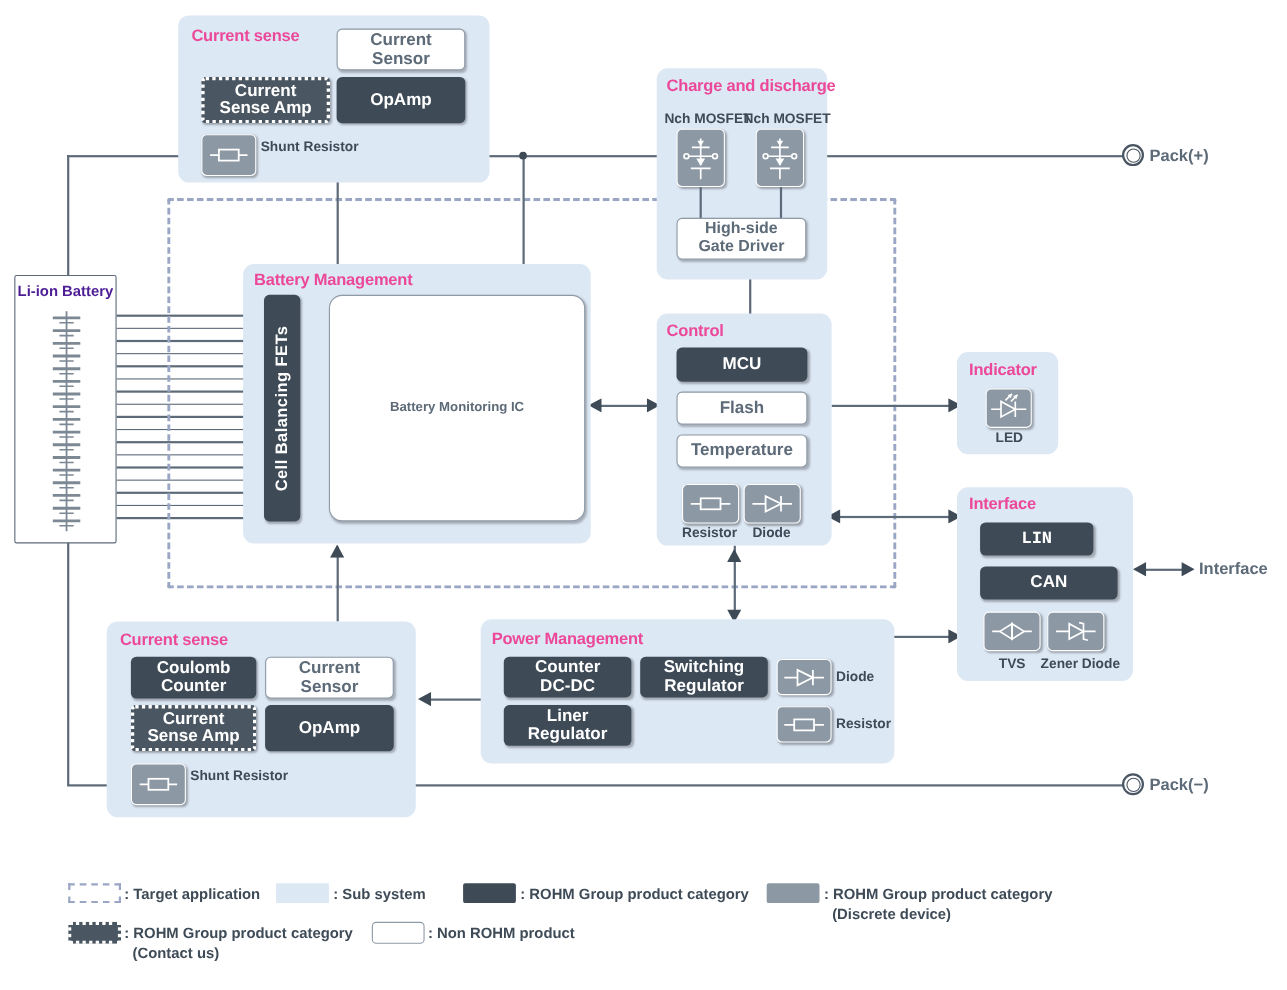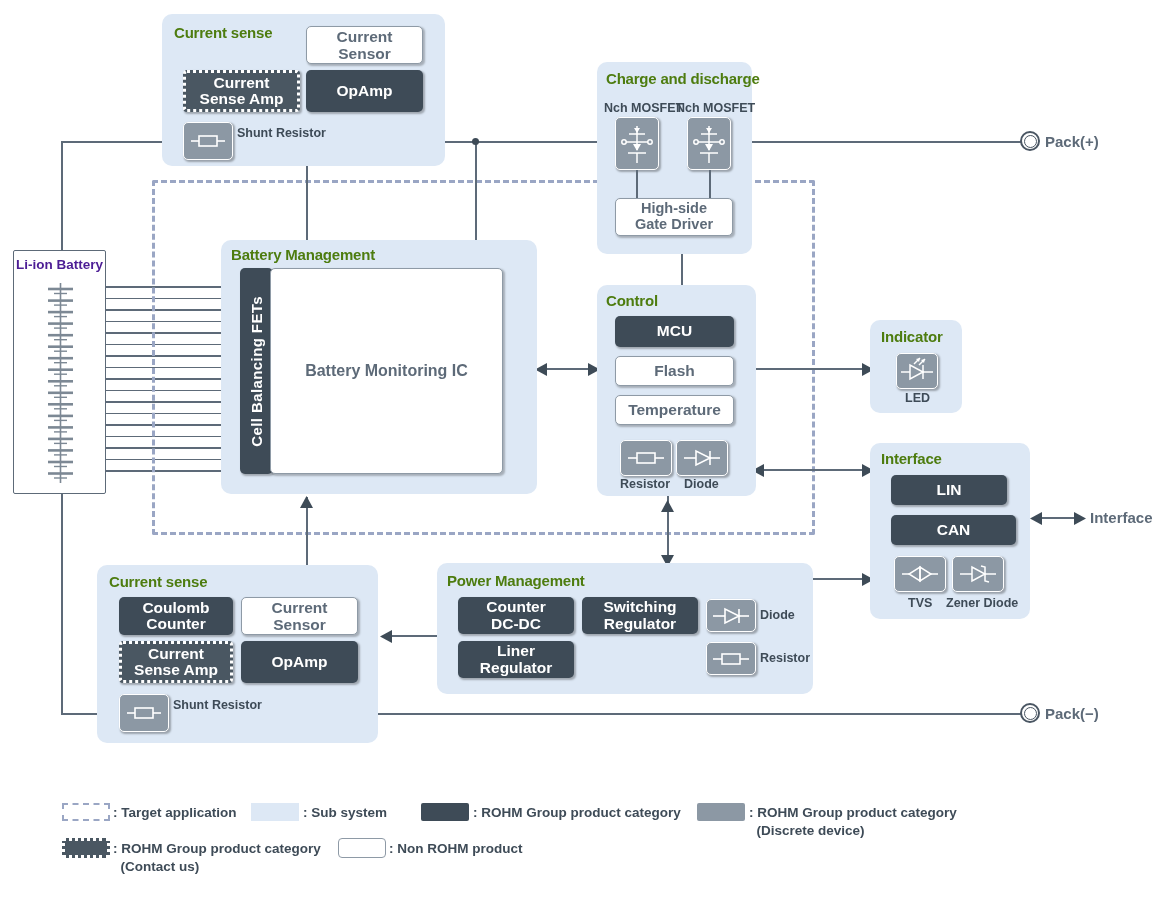--- a/index.html
+++ b/index.html
@@ -16,21 +16,21 @@
   }
   .abs { position: absolute; }
 
   
   .subsys {
     background: #dde8f5;
     border-radius: 10px;
   }
   .subsys-title {
     position: absolute;
-    color: #4d7c0f;
+    color: #ec4899;
     font-weight: bold;
     font-size: 15px;
     letter-spacing: -0.2px;
     white-space: nowrap;
   }
 
   
   .rohm {
     background: #3e4b57;
     border-radius: 5px;
@@ -379,21 +379,21 @@
   <div class="abs wire wire-v" style="left:636px; top:170px; height:30px;"></div>
   <div class="abs wire wire-v" style="left:709px; top:170px; height:30px;"></div>
   <div class="abs nonrohm" style="left:615px; top:198px; width:118px; height:38px; white-space:pre-line; font-size:14.5px;">High-side
 Gate Driver</div>
 
   <div class="abs subsys" style="left:221px; top:240px; width:316px; height:254px;"></div>
   <div class="subsys-title" style="left:231px; top:246px;">Battery Management</div>
   <div class="abs rohm" style="left:240px; top:268px; width:33px; height:206px;">
     <span class="vert-text" style="font-size:15px;">Cell Balancing FETs</span>
   </div>
-  <div class="abs nonrohm" style="left:270px; top:268px; width:233px; height:206px; font-size:16px;">Battery Monitoring IC</div>
+  <div class="abs nonrohm" style="left:299px; top:268px; width:233px; height:206px; font-size:12px;border-radius:12px;">Battery Monitoring IC</div>
 
   <div class="abs subsys" style="left:597px; top:285px; width:159px; height:211px;"></div>
   <div class="subsys-title" style="left:606px; top:292px;">Control</div>
   <div class="abs rohm" style="left:615px; top:316px; width:119px; height:31px;">MCU</div>
   <div class="abs nonrohm" style="left:615px; top:356px; width:119px; height:30px;">Flash</div>
   <div class="abs nonrohm" style="left:615px; top:395px; width:119px; height:30px;">Temperature</div>
   <div class="abs discrete" style="left:620px; top:440px; width:52px; height:36px;">
     <svg width="42" height="26" viewBox="0 0 42 26">
       <g stroke="#ffffff" stroke-width="1.6" fill="none">
         <rect x="12" y="8" width="18" height="10"></rect>
@@ -428,21 +428,21 @@
         <polygon points="26,2 22,3 25,6" fill="#ffffff" stroke="none"></polygon>
         <line x1="15" y1="7" x2="21" y2="1"></line>
         <polygon points="21,1 17,2 20,5" fill="#ffffff" stroke="none"></polygon>
       </g>
     </svg>
   </div>
   <div class="devlabel" style="left:905px; top:391px;">LED</div>
 
   <div class="abs subsys" style="left:870px; top:443px; width:160px; height:176px;"></div>
   <div class="subsys-title" style="left:881px; top:450px;">Interface</div>
-  <div class="abs rohm" style="left:891px; top:475px; width:116px; height:30px;">LIN</div>
+  <div class="abs rohm" style="left:891px; top:475px; width:103px; height:30px;font-family:Liberation Mono, monospace;">LIN</div>
   <div class="abs rohm" style="left:891px; top:515px; width:125px; height:30px;">CAN</div>
   <div class="abs discrete" style="left:894px; top:556px; width:52px; height:36px;">
     <svg width="42" height="26" viewBox="0 0 42 26">
       <g stroke="#ffffff" stroke-width="1.5" fill="none">
         <polygon points="21,6 21,20 10,13"></polygon>
         <polygon points="21,6 21,20 32,13"></polygon>
         <line x1="3" y1="13" x2="10" y2="13"></line>
           <line x1="32" y1="13" x2="39" y2="13"></line>
       </g>
     </svg>

